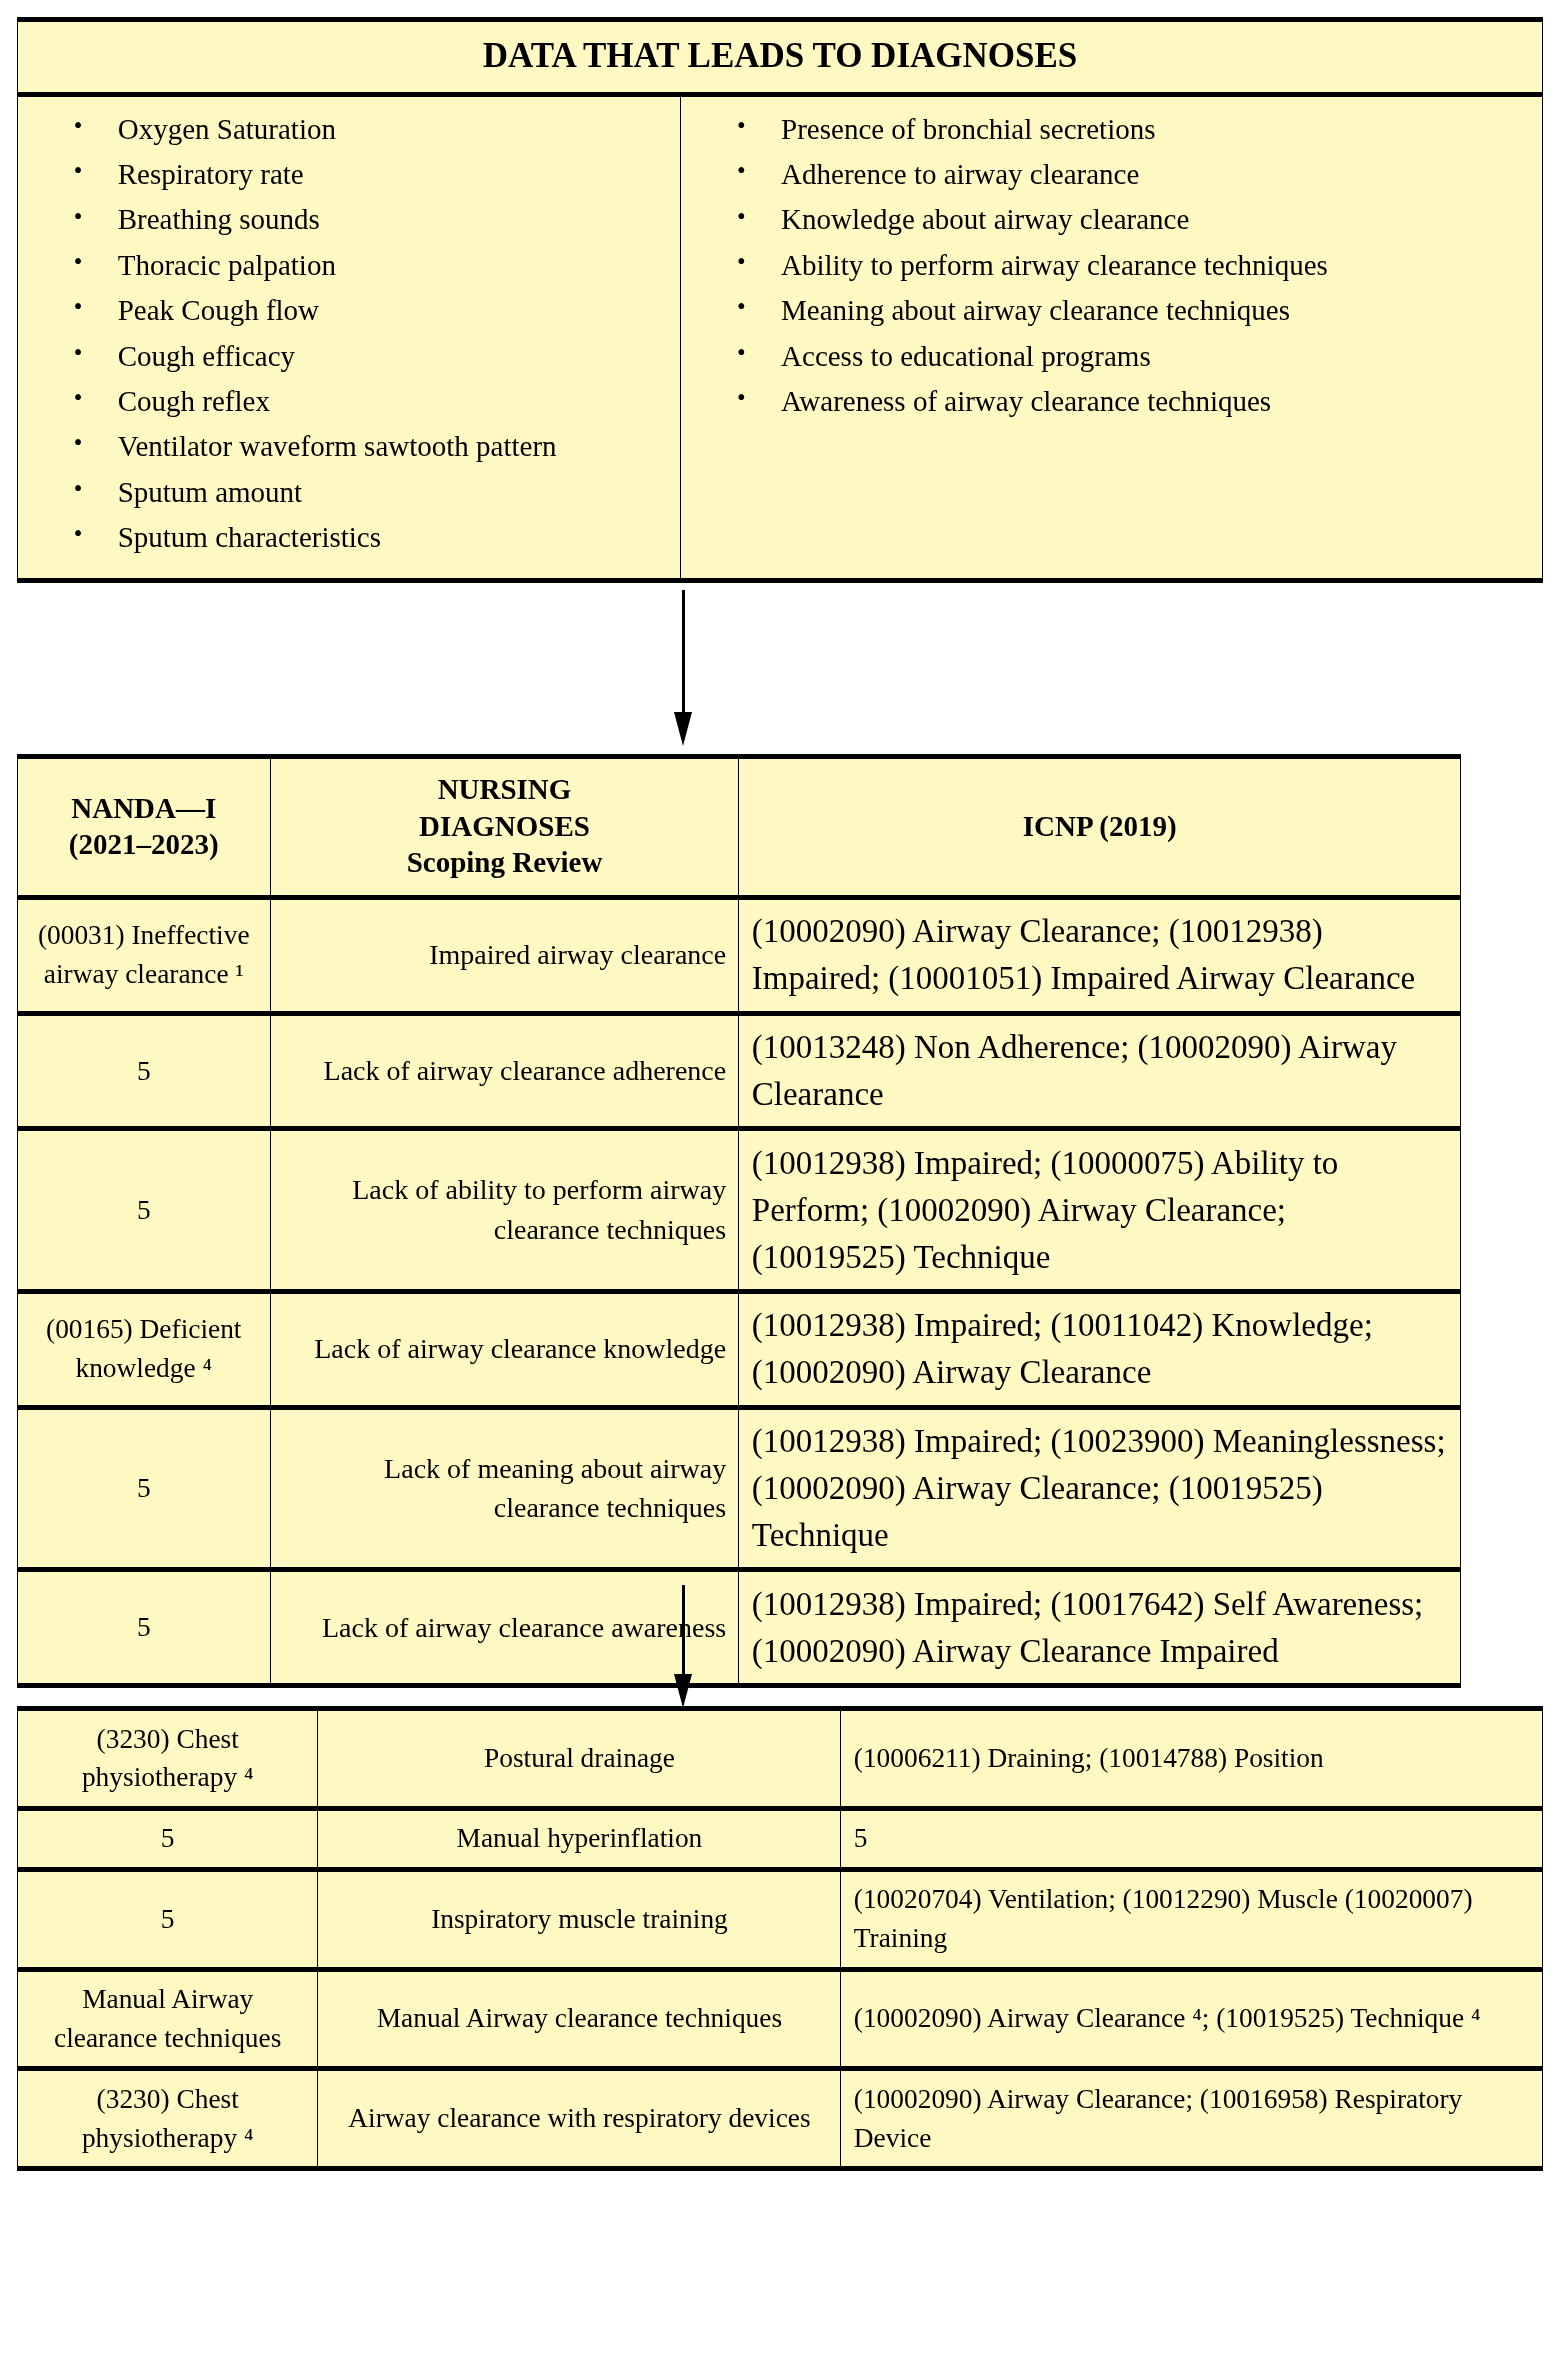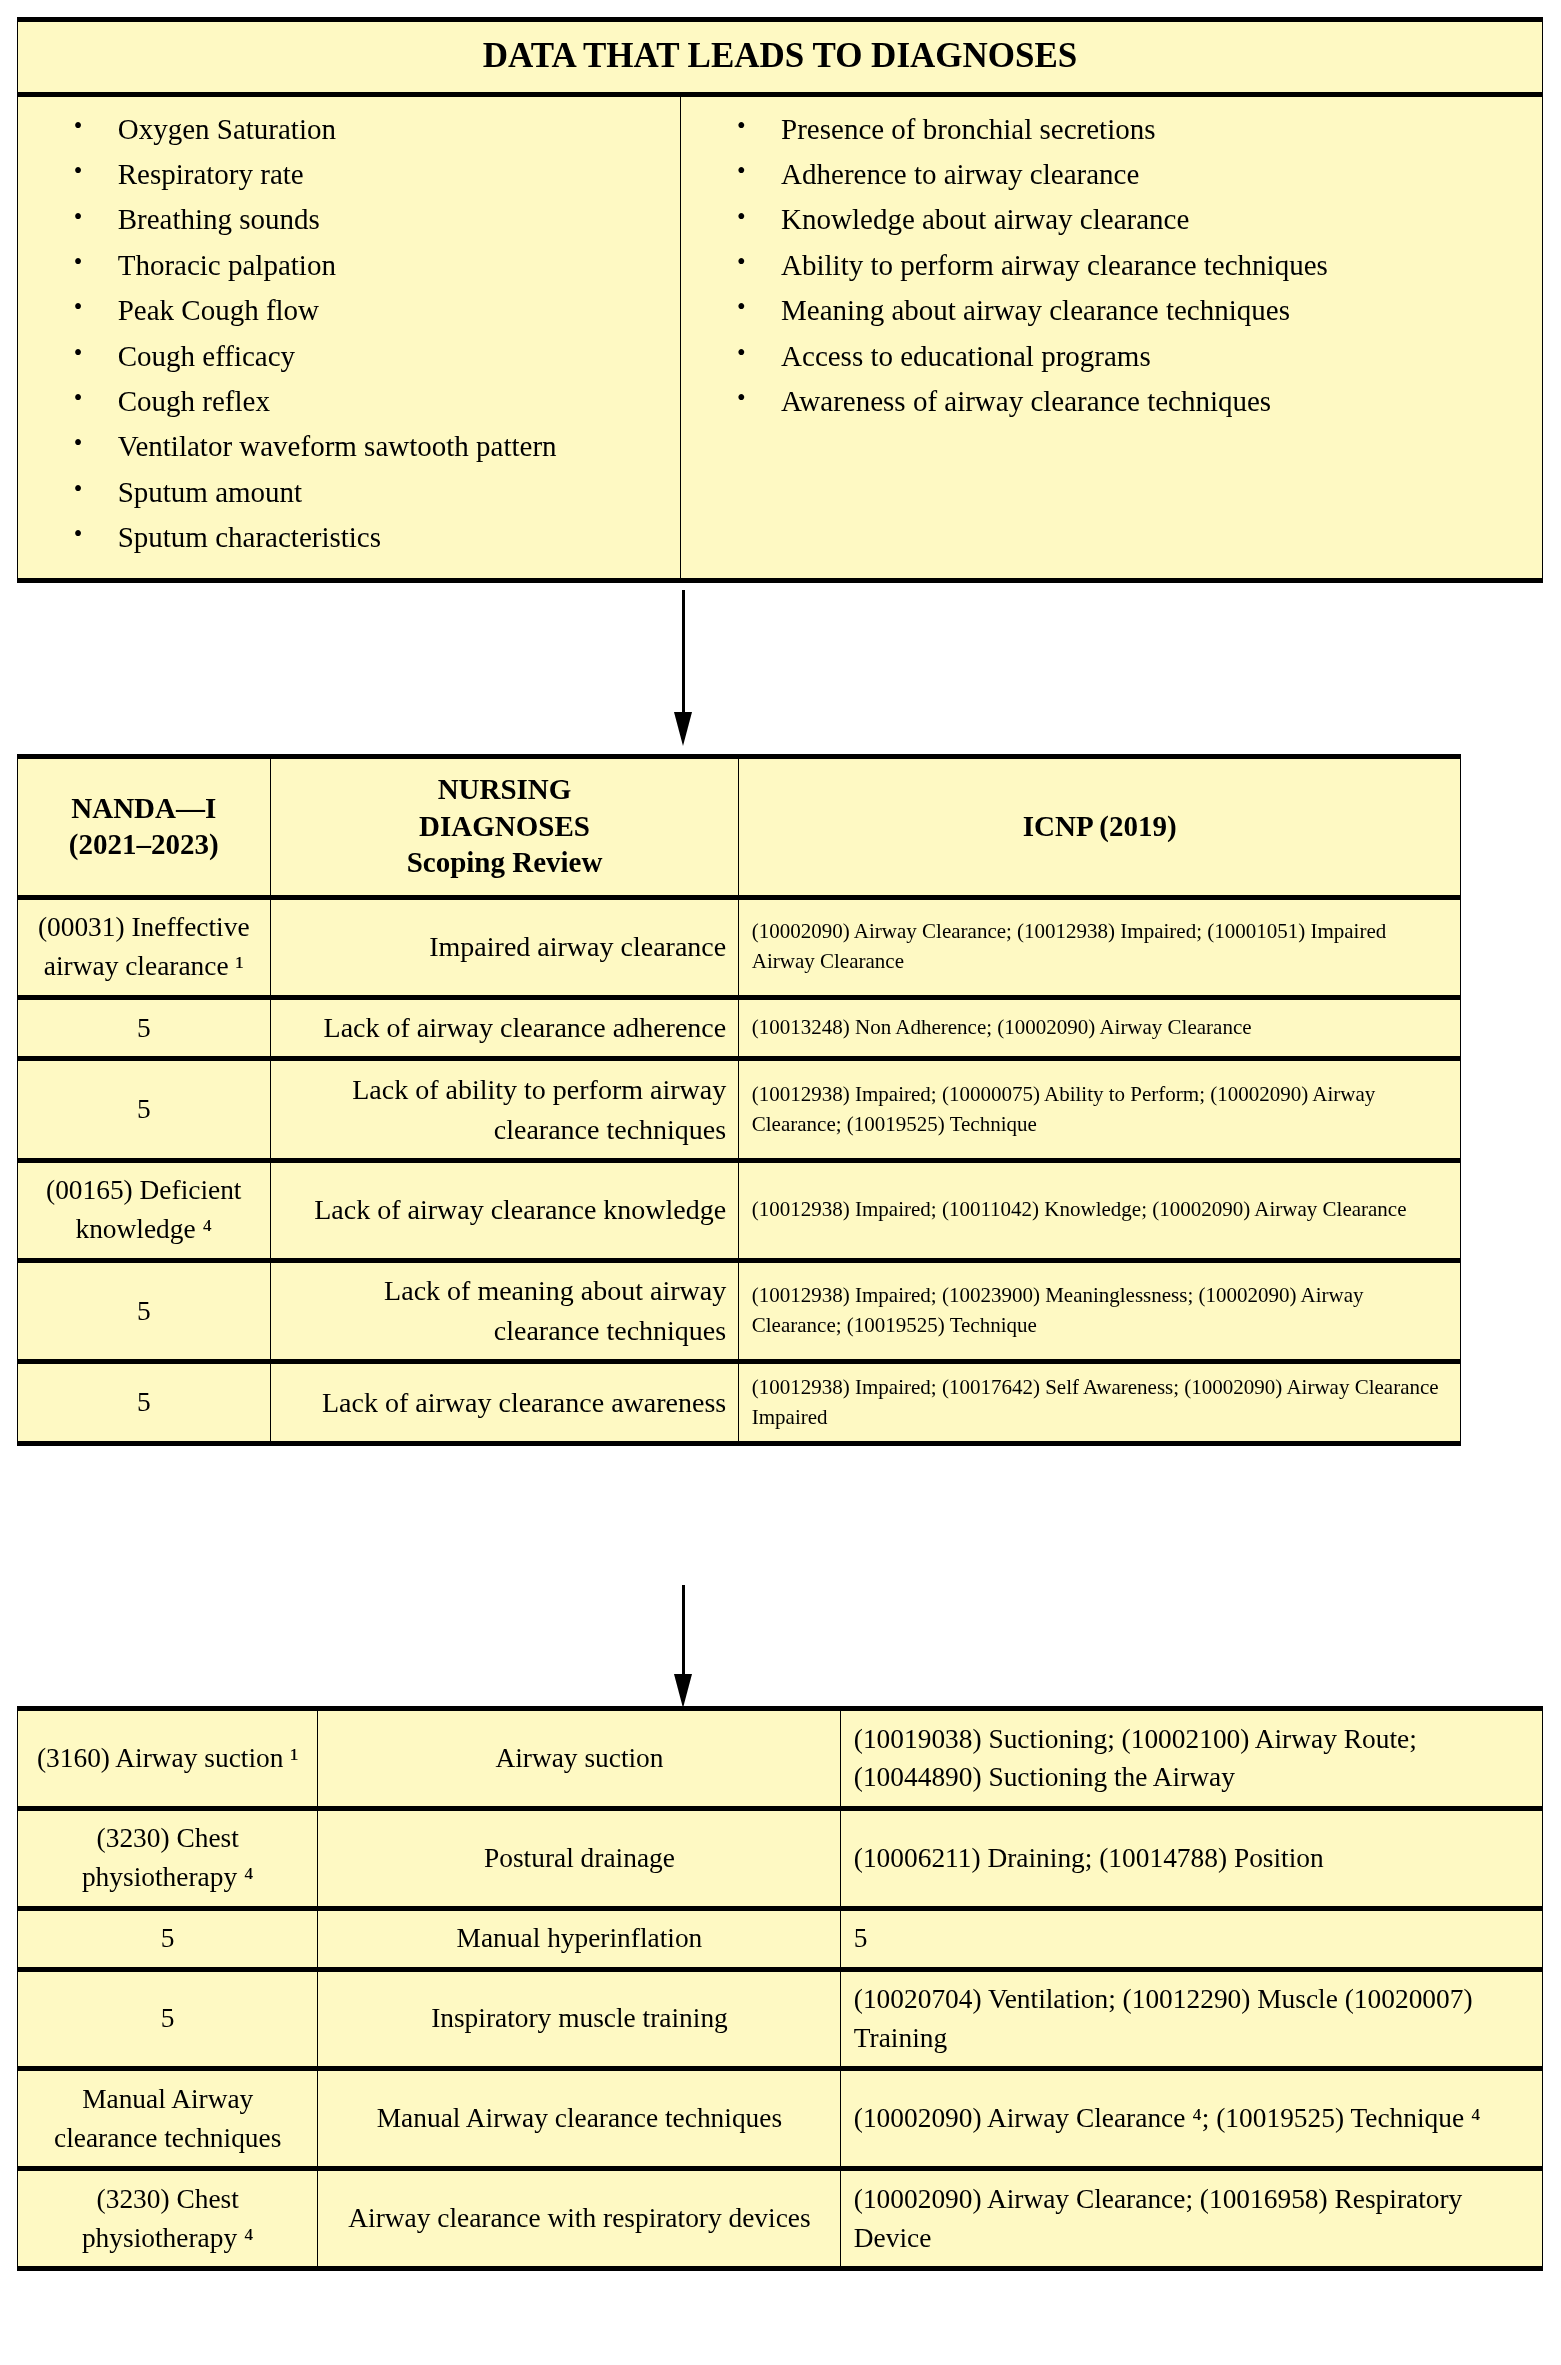--- a/index.html
+++ b/index.html
@@ -129,21 +129,21 @@
     font-size: 27.4px;
     line-height: 1.42;
   }
   #table-diagnoses td.c2 {
     text-align: right;
     font-size: 28px;
     line-height: 1.42;
   }
   #table-diagnoses td.c3 {
     text-align: left;
-    font-size: 21px;
+    font-size: 33px;
     line-height: 1.42;
     margin-left: 37px;
   }
 
   
   #table-interventions {
     position: absolute;
     left: 17px;
     top: 1706px;
     width: 1526px;
@@ -280,25 +280,20 @@
 
   <table id="table-interventions" class="flowtable">
     <colgroup>
       <col style="width:19.7%">
       <col style="width:34.3%">
       <col style="width:46%">
     </colgroup>
     <tbody>
 
       <tr class="rowline">
-        <td class="c1">(3160) Airway suction ¹</td>
-        <td class="c2">Airway suction</td>
-        <td class="c3">(10019038) Suctioning; (10002100) Airway Route; (10044890) Suctioning the Airway</td>
-      </tr>
-      <tr class="rowline">
         <td class="c1">(3230) Chest physiotherapy ⁴</td>
         <td class="c2">Postural drainage</td>
         <td class="c3">(10006211) Draining; (10014788) Position</td>
       </tr>
       <tr class="rowline">
         <td class="c1">5</td>
         <td class="c2">Manual hyperinflation</td>
         <td class="c3">5</td>
       </tr>
       <tr class="rowline">

